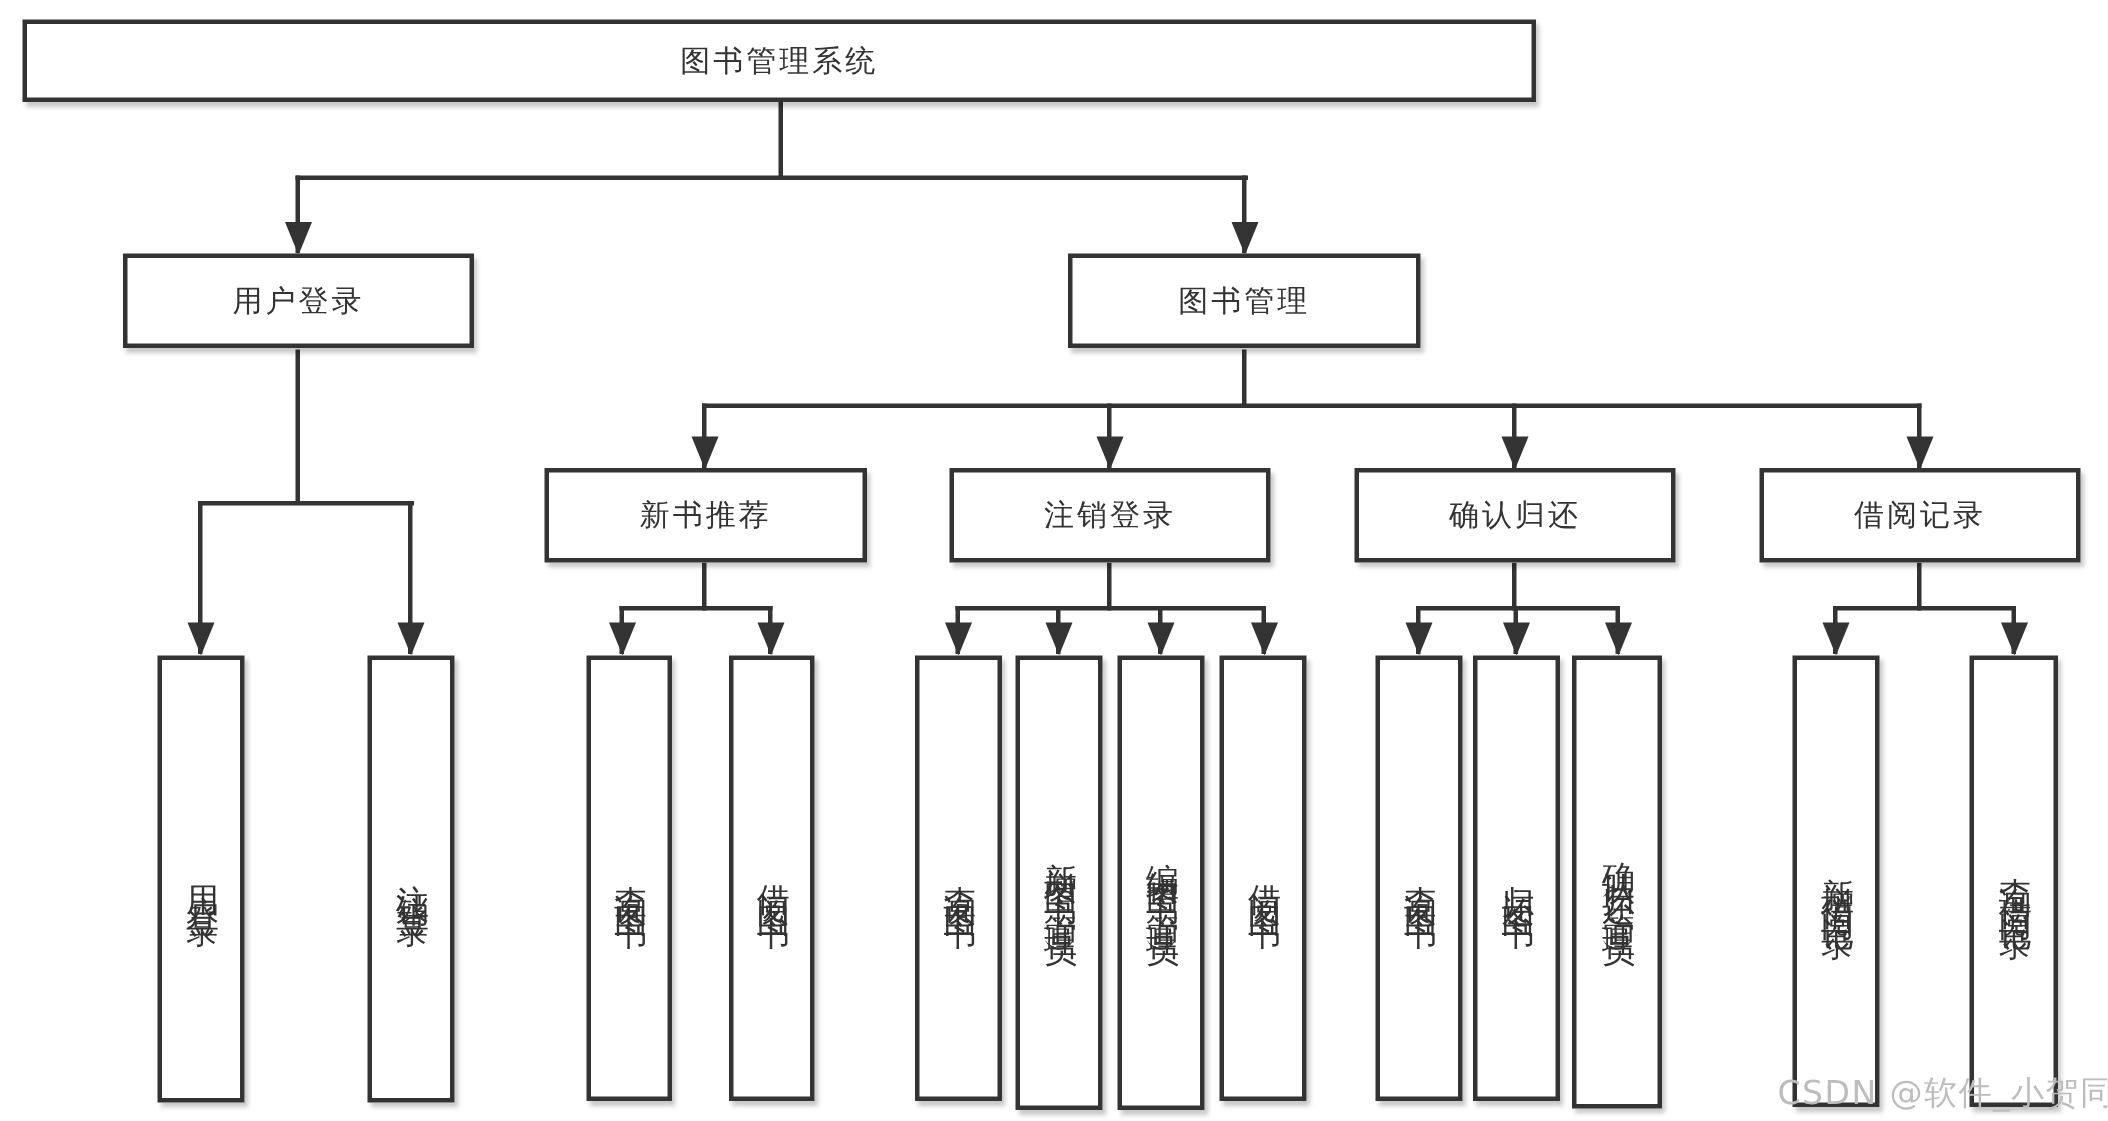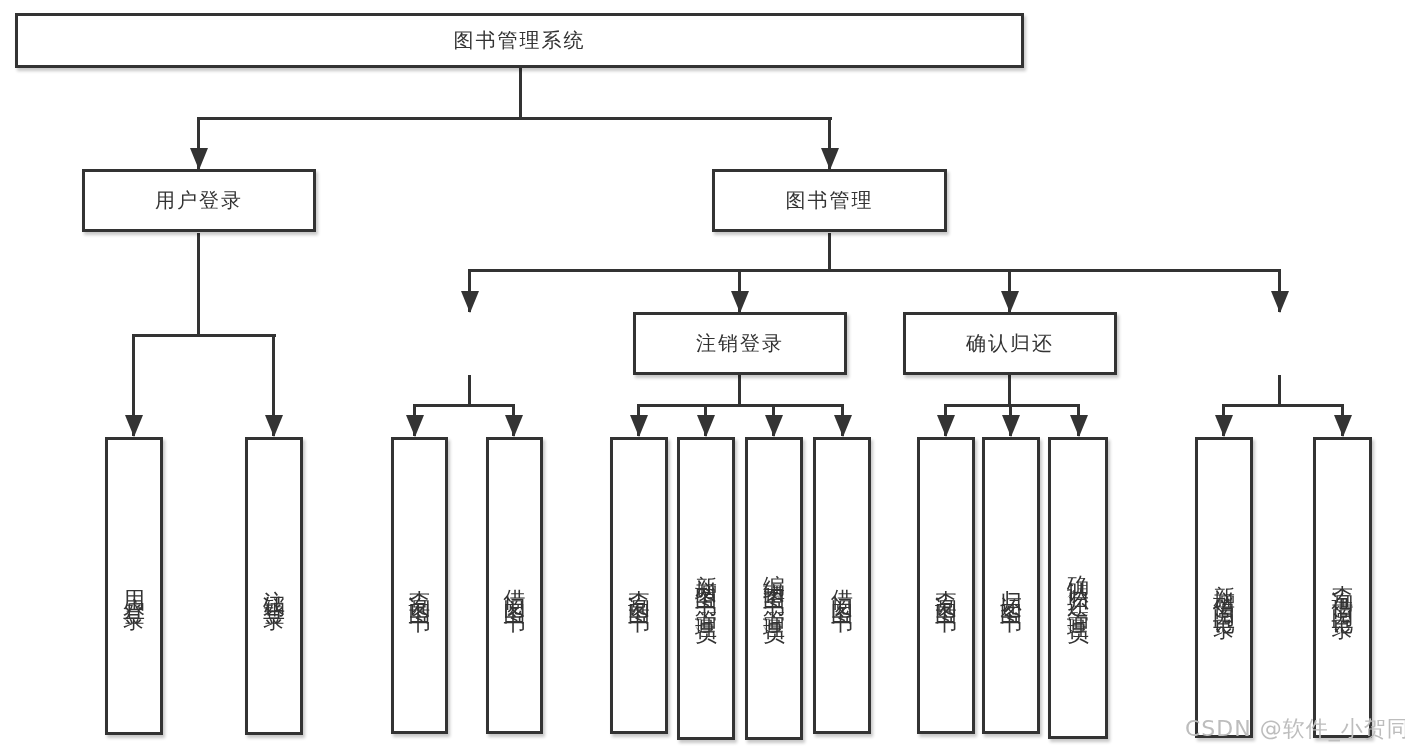--- a/index.html
+++ b/index.html
@@ -123,22 +123,24 @@
   <div class="line" style="left:1222px;top:404px;width:3px;height:32px;"></div>
   <div class="arrowhead" style="left:1215px;top:415px;"></div>
   <div class="line" style="left:1341px;top:404px;width:3px;height:32px;"></div>
   <div class="arrowhead" style="left:1334px;top:415px;"></div>
 
   <div class="box hbox" style="left:15px;top:13px;width:1009px;height:55px;">图书管理系统</div>
 
   <div class="box hbox" style="left:82px;top:169px;width:234px;height:63px;">用户登录</div>
   <div class="box hbox" style="left:712px;top:169px;width:235px;height:63px;">图书管理</div>
 
+  <div class="box hbox" style="left:363px;top:312px;width:215px;height:63px;">新书推荐</div>
   <div class="box hbox" style="left:633px;top:312px;width:214px;height:63px;">注销登录</div>
   <div class="box hbox" style="left:903px;top:312px;width:214px;height:63px;">确认归还</div>
+  <div class="box hbox" style="left:1173px;top:312px;width:214px;height:63px;">借阅记录</div>
 
   <div class="box vbox" style="left:105px;top:437px;width:58px;height:298px;">用户登录</div>
   <div class="box vbox" style="left:245px;top:437px;width:58px;height:298px;">注销登录</div>
 
   <div class="box vbox" style="left:391px;top:437px;width:57px;height:297px;">查询图书</div>
   <div class="box vbox" style="left:486px;top:437px;width:57px;height:297px;">借阅图书</div>
 
   <div class="box vbox" style="left:610px;top:437px;width:58px;height:297px;">查询图书</div>
   <div class="box vbox" style="left:677px;top:437px;width:58px;height:303px;">新增图书（管理员）</div>
   <div class="box vbox" style="left:745px;top:437px;width:58px;height:303px;">编辑图书（管理员）</div>

